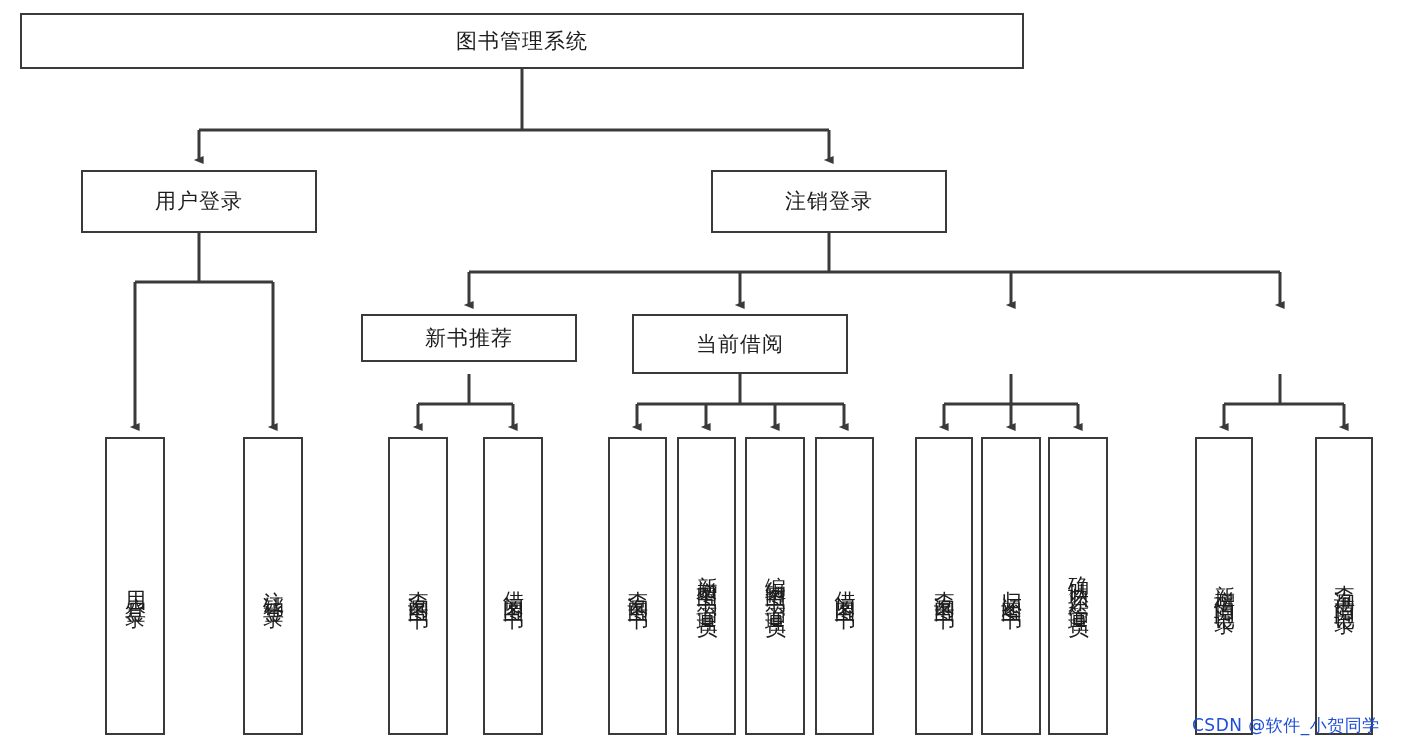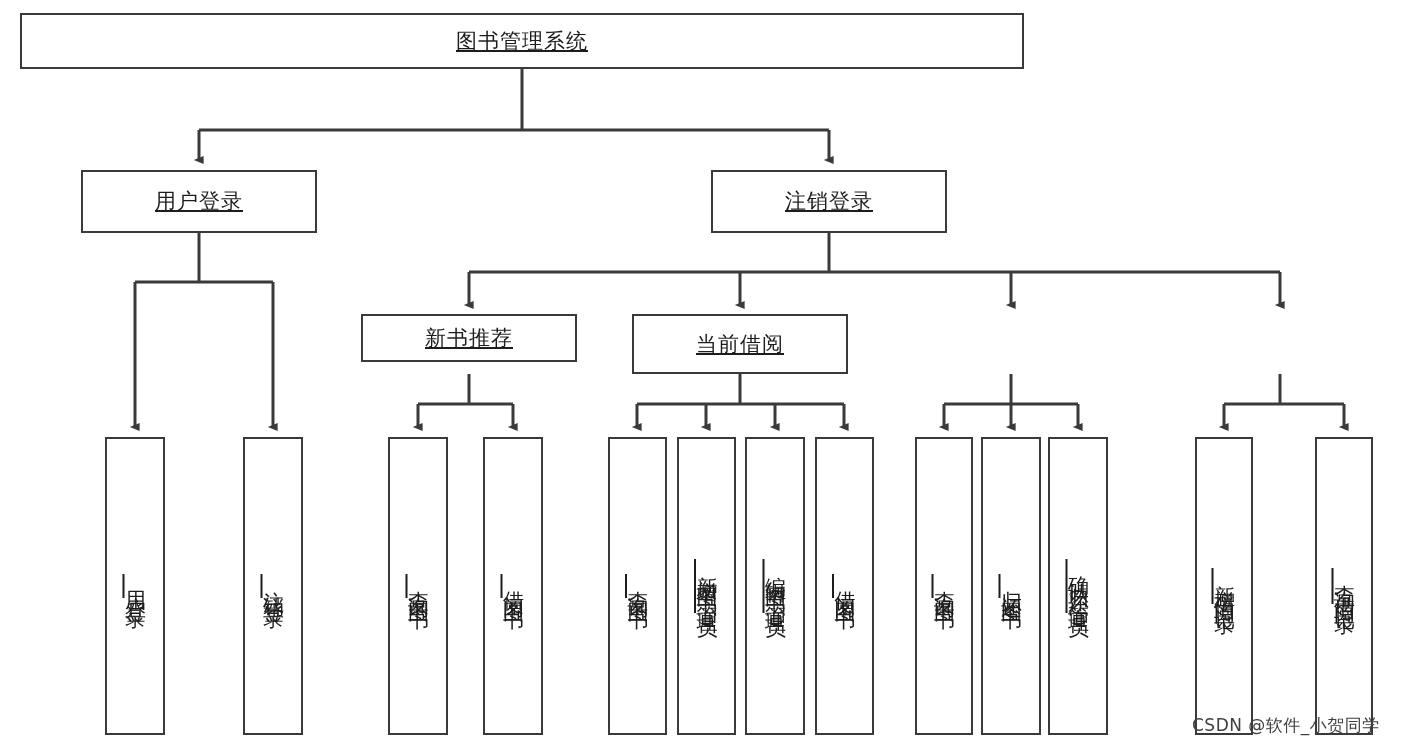--- a/index.html
+++ b/index.html
@@ -13,36 +13,35 @@
     display:flex;
     align-items:center;
     justify-content:center;
     color:#1d1d1d;
   }
   .node .lbl{
     display:block;
     text-align:right;
     line-height:1.18;
     white-space:pre;
-    text-decoration:underline;
   }
   .node.horiz .lbl{font-size:21px;letter-spacing:1px;}
   .node.vert{align-items:center;justify-content:center;}
   .node.vert .lbl{
     writing-mode:vertical-rl;
     text-orientation:upright;
     font-size:21px;
     letter-spacing:6px;
     line-height:1;
   }
   svg.edges{position:absolute;left:0;top:0;width:1405px;height:747px;pointer-events:none;}
   .watermark{
     position:absolute;
     font-size:17px;
-    color:#404040;
+    color:#1d4ed8;
     white-space:nowrap;
     letter-spacing:0.5px;
   }
 </style>
 </head>
 <body>
 
 <div id="canvas">
 
   <svg class="edges" viewBox="0 0 1405 747">

